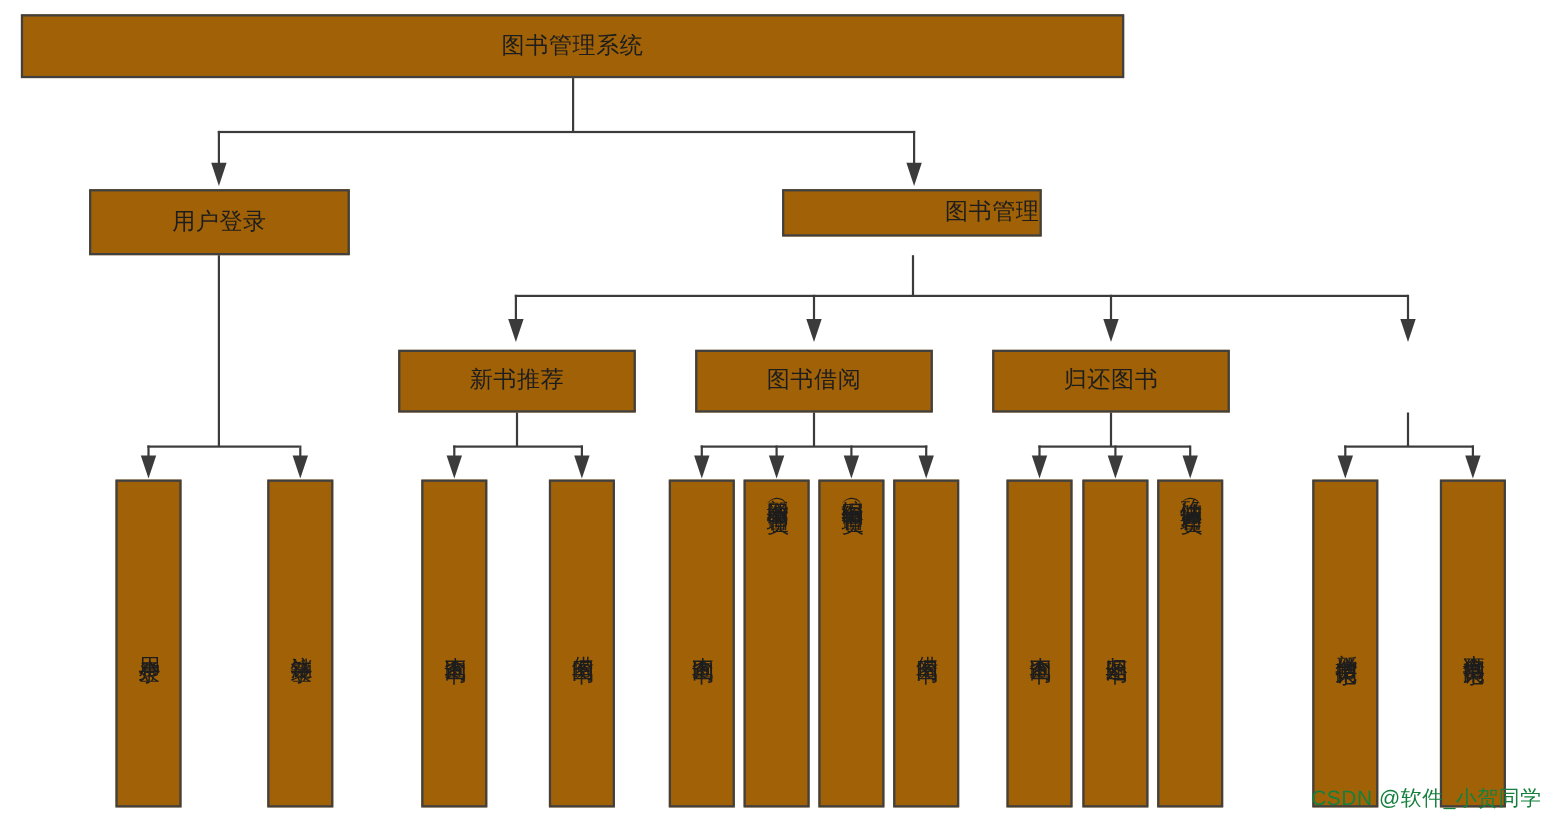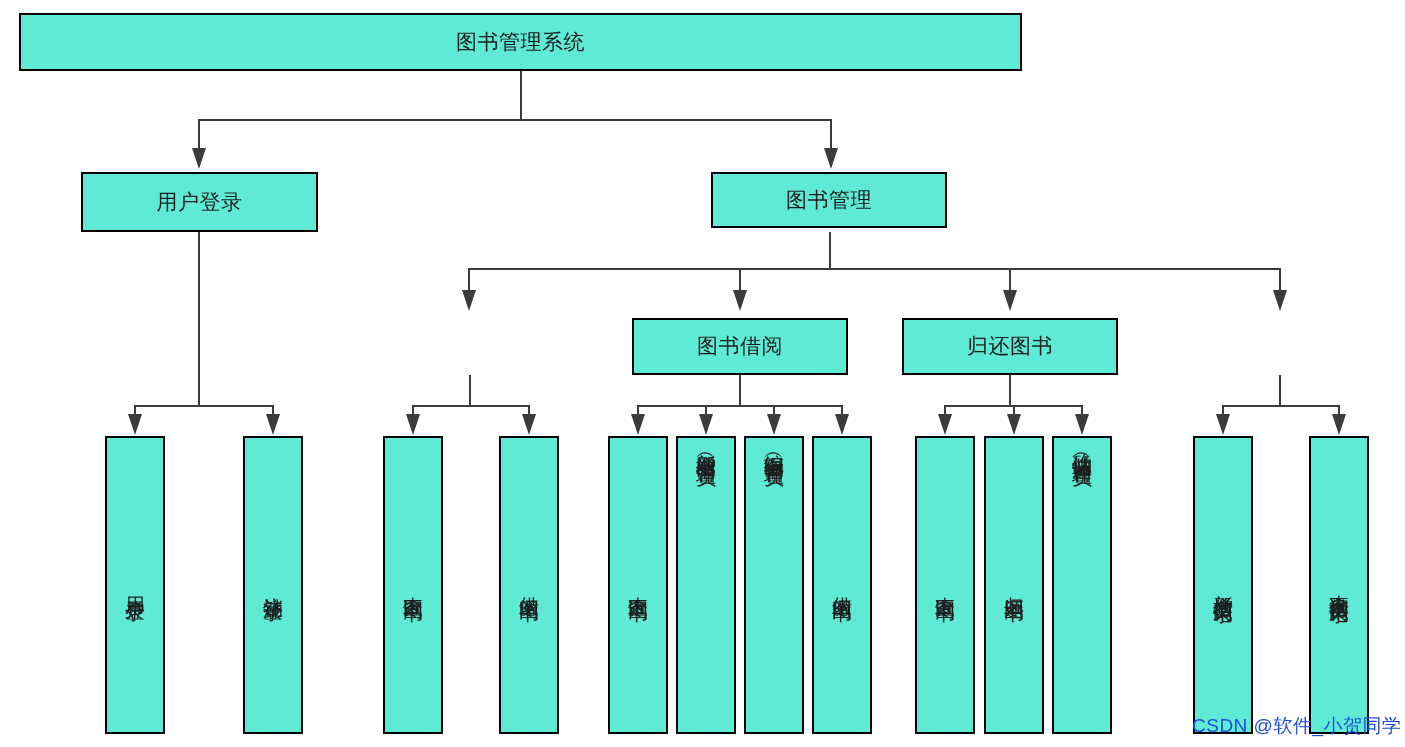--- a/index.html
+++ b/index.html
@@ -13,22 +13,22 @@
   #canvas {
     position: relative;
     width: 1405px;
     height: 747px;
     background: #ffffff;
     overflow: hidden;
   }
   .node {
     position: absolute;
     box-sizing: border-box;
-    border: 2px solid #000000;
-    background: #5eead4;
+    border: 2px solid #404040;
+    background: #a16207;
     display: flex;
     align-items: center;
     justify-content: center;
     color: #1a1a1a;
   }
   .node-label {
     font-size: 21px;
     line-height: 1.25;
     letter-spacing: 0.5px;
     white-space: nowrap;
@@ -60,21 +60,21 @@
     position: absolute;
     width: 0;
     height: 0;
     border-left: 7px solid transparent;
     border-right: 7px solid transparent;
     border-top: 21px solid #3b3b3b;
   }
   .watermark {
     position: absolute;
     font-size: 19px;
-    color: #1d4ed8;
+    color: #15803d;
     white-space: nowrap;
     letter-spacing: 0.5px;
   }
 </style>
 </head>
 <body>
 
 <div id="canvas">
 
   <div class="node" style="left:19px; top:13px; width:1003px; height:58px;">
@@ -87,21 +87,21 @@
 
   <div class="connector conn-v" style="left:198px; top:119px; width:2px; height:32px;"></div>
   <div class="arrow" style="left:192px; top:148px;"></div>
   <div class="connector conn-v" style="left:830px; top:119px; width:2px; height:32px;"></div>
   <div class="arrow" style="left:824px; top:148px;"></div>
 
   <div class="node" style="left:81px; top:172px; width:237px; height:60px;">
     <span class="node-label">用户登录</span>
   </div>
 
-  <div class="node" style="left:711px; top:172px; width:236px; height:56px;">
+  <div class="node" style="left:711px; top:172px; width:236px; height:43px;justify-content:flex-end;">
     <span class="node-label">图书管理</span>
   </div>
 
   <div class="connector conn-v" style="left:198px; top:232px; width:2px; height:174px;"></div>
   <div class="connector conn-h" style="left:134px; top:405px; width:138px; height:2px;"></div>
   <div class="connector conn-v" style="left:134px; top:405px; width:2px; height:12px;"></div>
   <div class="arrow" style="left:128px; top:414px;"></div>
   <div class="connector conn-v" style="left:272px; top:405px; width:2px; height:12px;"></div>
   <div class="arrow" style="left:266px; top:414px;"></div>
 
@@ -120,20 +120,23 @@
 
   <div class="connector conn-v" style="left:739px; top:268px; width:2px; height:24px;"></div>
   <div class="arrow" style="left:733px; top:290px;"></div>
 
   <div class="connector conn-v" style="left:1009px; top:268px; width:2px; height:24px;"></div>
   <div class="arrow" style="left:1003px; top:290px;"></div>
 
   <div class="connector conn-v" style="left:1279px; top:268px; width:2px; height:24px;"></div>
   <div class="arrow" style="left:1273px; top:290px;"></div>
 
+  <div class="node" style="left:362px; top:318px; width:216px; height:57px;">
+    <span class="node-label">新书推荐</span>
+  </div>
   <div class="node" style="left:632px; top:318px; width:216px; height:57px;">
     <span class="node-label">图书借阅</span>
   </div>
   <div class="node" style="left:902px; top:318px; width:216px; height:57px;">
     <span class="node-label">归还图书</span>
   </div>
 
   <div class="connector conn-v" style="left:469px; top:375px; width:2px; height:31px;"></div>
   <div class="connector conn-h" style="left:412px; top:405px; width:118px; height:2px;"></div>
   <div class="connector conn-v" style="left:412px; top:405px; width:2px; height:12px;"></div>

